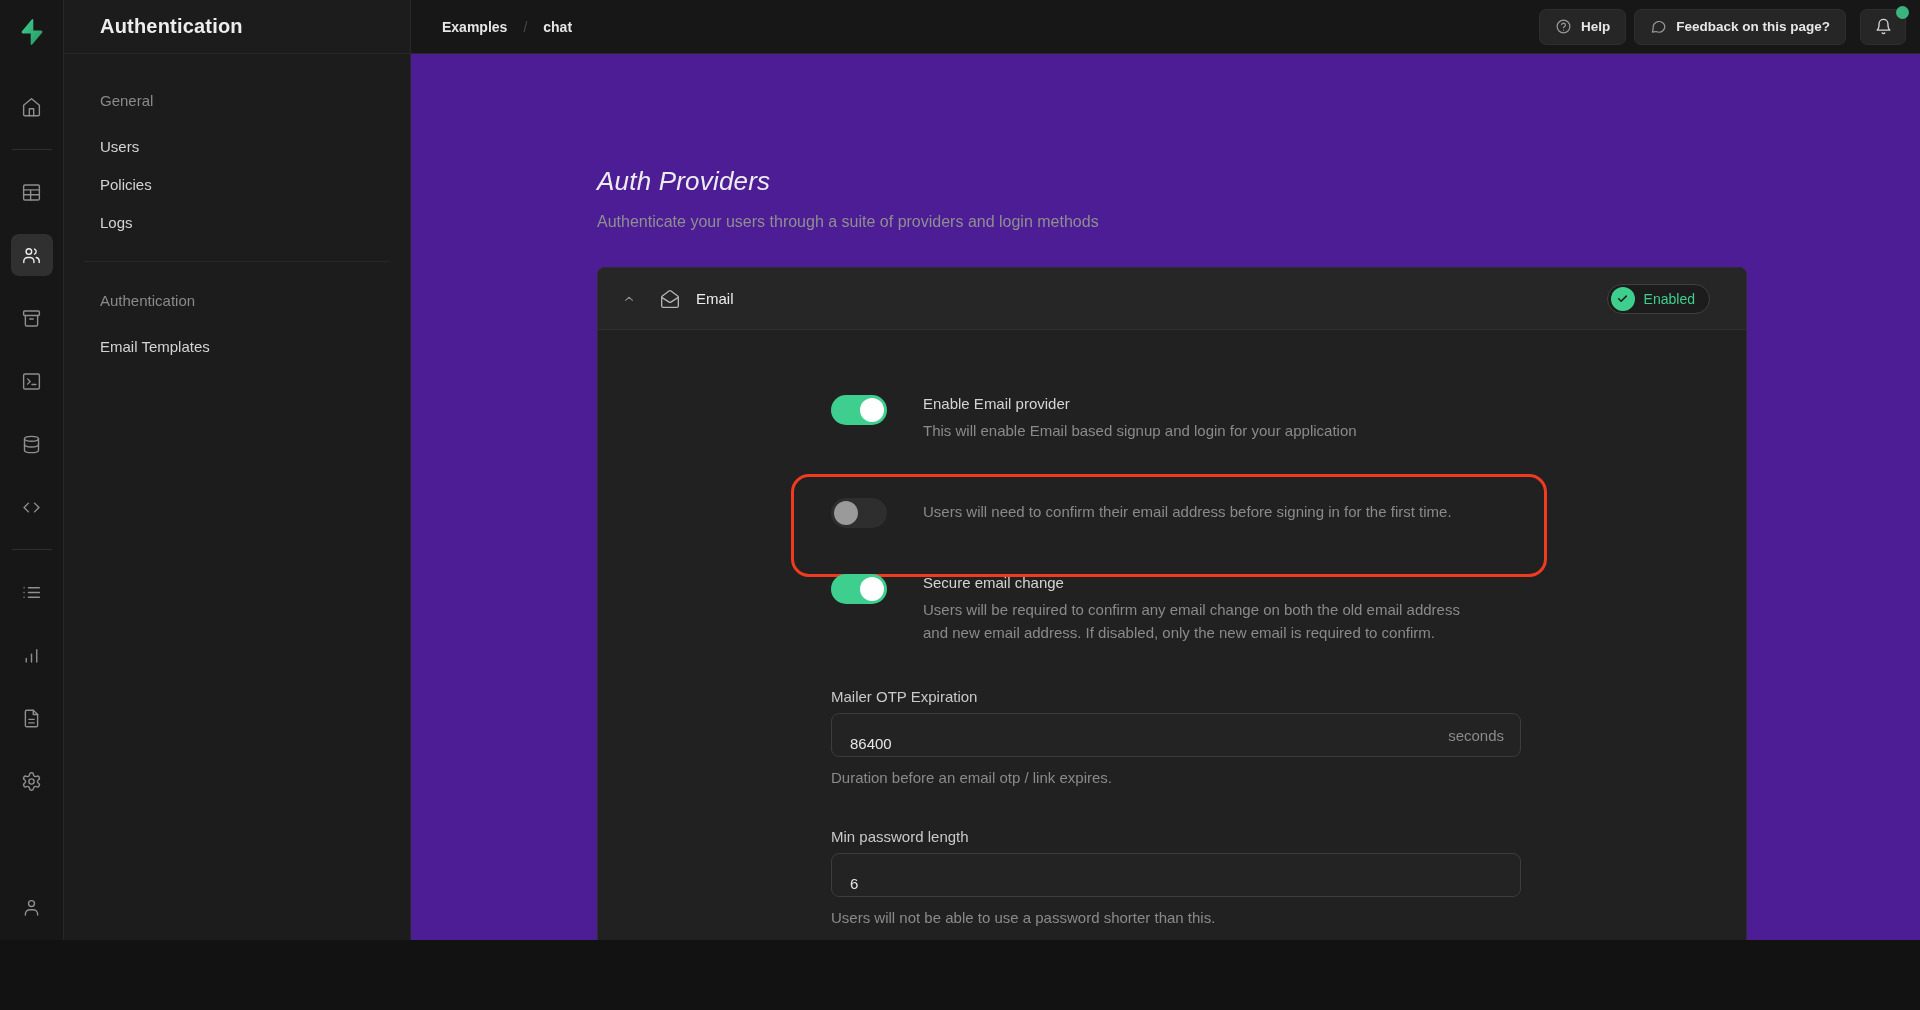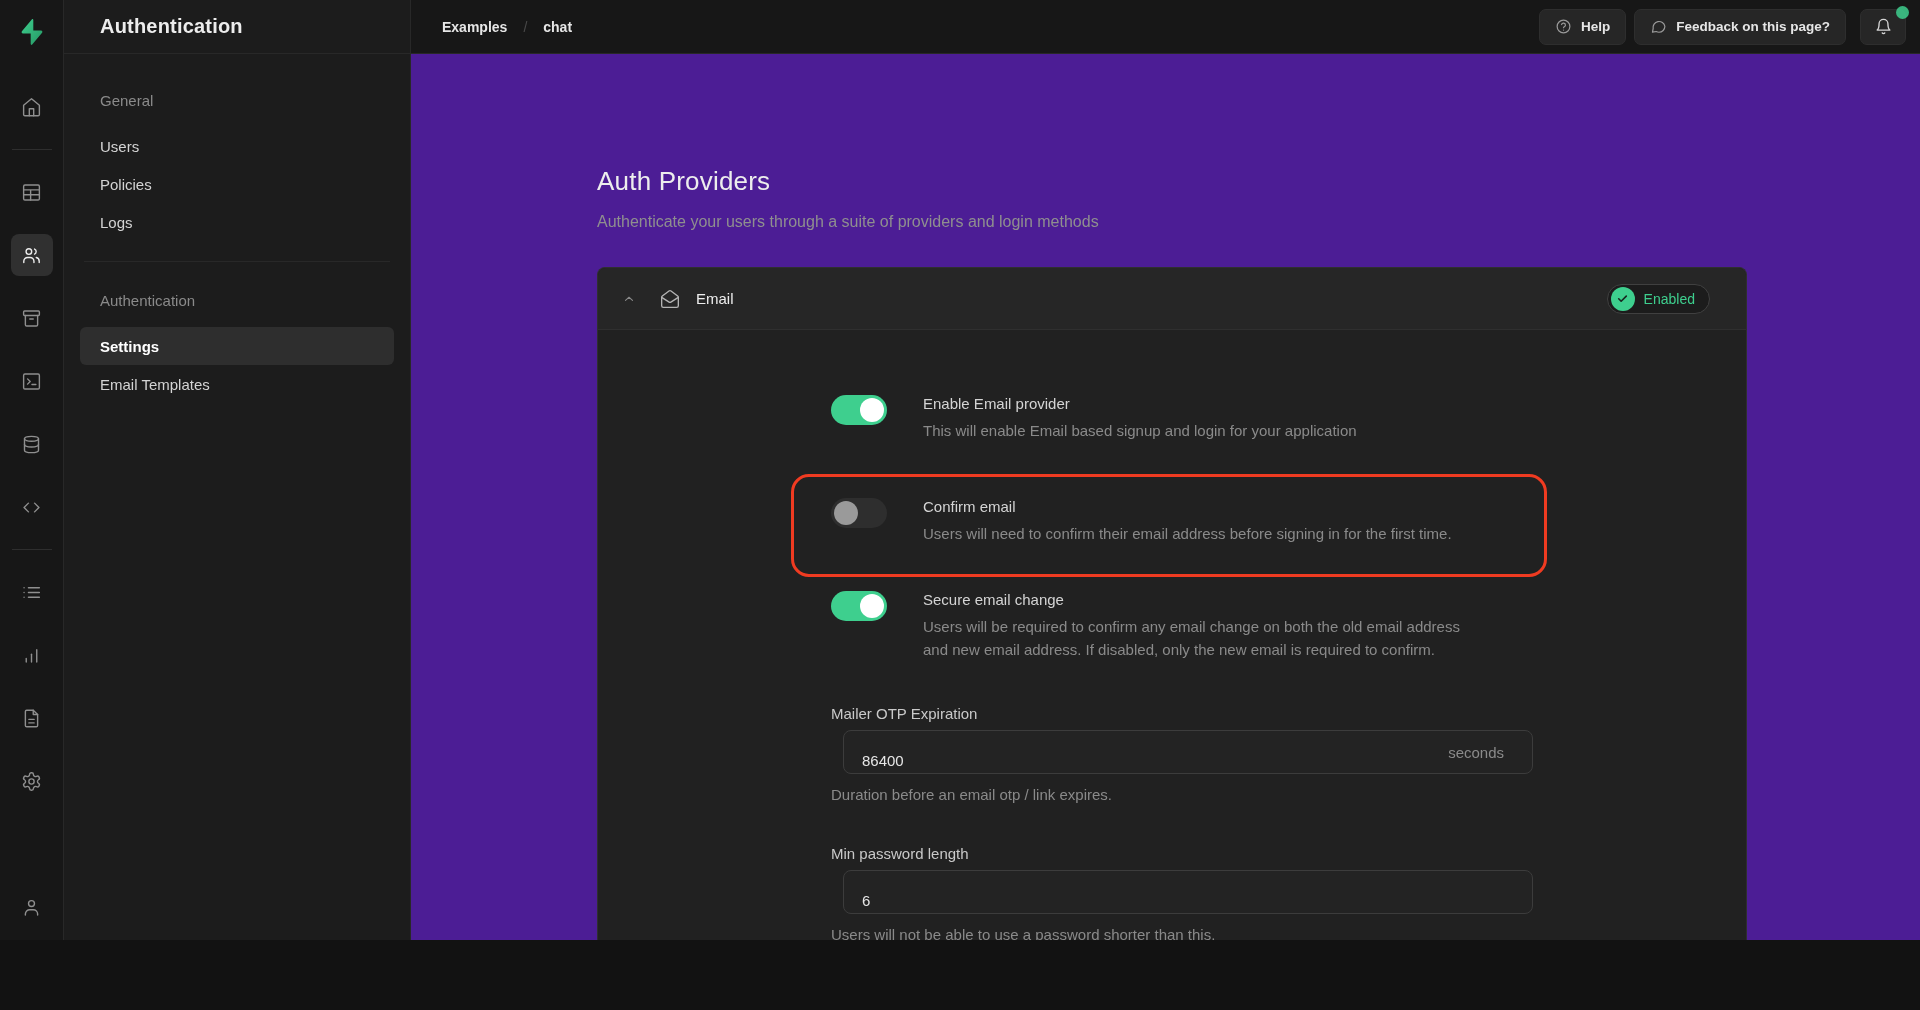--- a/index.html
+++ b/index.html
@@ -34,21 +34,21 @@
   .crumb.secondary { font-weight:400; }
   .crumb-sep { color:#4a4a4a; }
   .topbar-actions { display:flex; align-items:center; gap:8px; }
   .tb-btn { height:36px; display:flex; align-items:center; gap:9px; background:#262626; border:1px solid #2e2e2e; border-radius:7px; padding:0 15px; color:#e6e6e6; font-size:13.5px; font-weight:700; cursor:pointer; font-family:inherit; }
   .tb-btn svg { color:#9a9a9a; }
   .bell-btn { position:relative; width:46px; height:36px; margin-left:6px; display:flex; align-items:center; justify-content:center; background:#262626; border:1px solid #2e2e2e; border-radius:7px; color:#d6d6d6; cursor:pointer; }
   .bell-dot { position:absolute; top:-4px; right:-4px; width:13px; height:13px; border-radius:50%; background:#3ECF8E; opacity:.85; }
 
   
   .main { flex:1; overflow:hidden; padding:112px 0 0 186px; }
-  .page-title { font-size:26px; font-weight:500; color:#ededed; letter-spacing:.2px; }
+  .page-title { font-size:26px; font-weight:500; color:#ededed; letter-spacing:.2px;font-style:italic; }
   .page-subtitle { margin-top:16px; font-size:16px; color:#8f8f8f; }
 
   .card { width:1150px; margin-top:36px; border:1px solid #2f2f2f; border-radius:8px 8px 0 0; border-bottom:none; background:#212121; }
   .card-header { height:62px; background:#262626; border-bottom:1px solid #2f2f2f; border-radius:8px 8px 0 0; display:flex; align-items:center; padding:0 36px 0 24px; }
   .chev { color:#8a8a8a; cursor:pointer; display:flex; }
   .provider-icon { margin-left:24px; color:#b4b4b4; display:flex; }
   .provider-name { margin-left:16px; font-size:15px; color:#ededed; }
   .hdr-spacer { flex:1; }
   .badge { height:30px; display:flex; align-items:center; gap:9px; padding:0 14px 0 3px; background:#1c1c1c; border:1px solid #404040; border-radius:15px; cursor:default; }
   .badge-check { width:24px; height:24px; border-radius:50%; background:#3ECF8E; display:flex; align-items:center; justify-content:center; color:#17271f; }
@@ -67,21 +67,21 @@
   .toggle.on .knob { right:3px; background:#ffffff; }
   .toggle.off .knob { left:3px; background:#9a9a9a; }
   .ttext { margin-left:36px; }
   .tlabel { font-size:15px; line-height:22px; color:#d4d4d4; }
   .tdesc { margin-top:4px; font-size:15px; line-height:23px; color:#8a8a8a; max-width:555px; }
 
   .field { margin-top:44px; }
   .field.f2 { margin-top:42px; }
   .field-label { display:block; font-size:15px; color:#c9c9c9; margin-bottom:8px; }
   .input-wrap { position:relative; width:690px; }
-  .text-input { width:100%; height:44px; background:#232323; border:1px solid #3c3c3c; border-radius:8px; padding:16px 90px 0 18px; font-size:15px; color:#e6e6e6; font-family:inherit; outline:none;margin-left:12px; }
+  .text-input { width:100%; height:44px; background:#232323; border:1px solid #3c3c3c; border-radius:8px; padding:16px 90px 0 18px; font-size:15px; color:#e6e6e6; font-family:inherit; outline:none; }
   .input-suffix { position:absolute; right:17px; top:50%; transform:translateY(-50%); font-size:15px; color:#8a8a8a; pointer-events:none; }
   .field-help { margin-top:12px; font-size:15px; color:#8a8a8a; }
 
   .annotation { position:absolute; left:193px; top:144px; width:756px; height:103px; border:3px solid #F03B21; border-radius:18px; pointer-events:none; }
 </style>
 </head>
 <body>
 
 <div class="app">
 
@@ -186,21 +186,20 @@
     <div class="sidebar-header">
       <span class="sidebar-title">Authentication</span>
     </div>
     <nav class="sidebar-nav">
       <div class="nav-section-label">General</div>
       <div class="nav-item">Users</div>
       <div class="nav-item">Policies</div>
       <div class="nav-item">Logs</div>
       <div class="nav-divider"></div>
       <div class="nav-section-label">Authentication</div>
-      <div class="nav-item active">Settings</div>
       <div class="nav-item">Email Templates</div>
     </nav>
   </aside>
 
   <div class="frame">
 
     <header class="topbar">
       <nav class="breadcrumb">
         <span class="crumb">Examples</span>
         <span class="crumb-sep">/</span>
@@ -273,21 +272,20 @@
                 <div class="tlabel">Enable Email provider</div>
                 <div class="tdesc">This will enable Email based signup and login for your application</div>
               </div>
             </div>
 
             <div class="trow">
               <button class="toggle off">
                   <span class="knob"></span>
                 </button>
               <div class="ttext">
-                <div class="tlabel">Confirm email</div>
                 <div class="tdesc">Users will need to confirm their email address before signing in for the first time.</div>
               </div>
             </div>
 
             <div class="trow r3">
               <button class="toggle on">
                   <span class="knob"></span>
                 </button>
               <div class="ttext">
                 <div class="tlabel">Secure email change</div>

